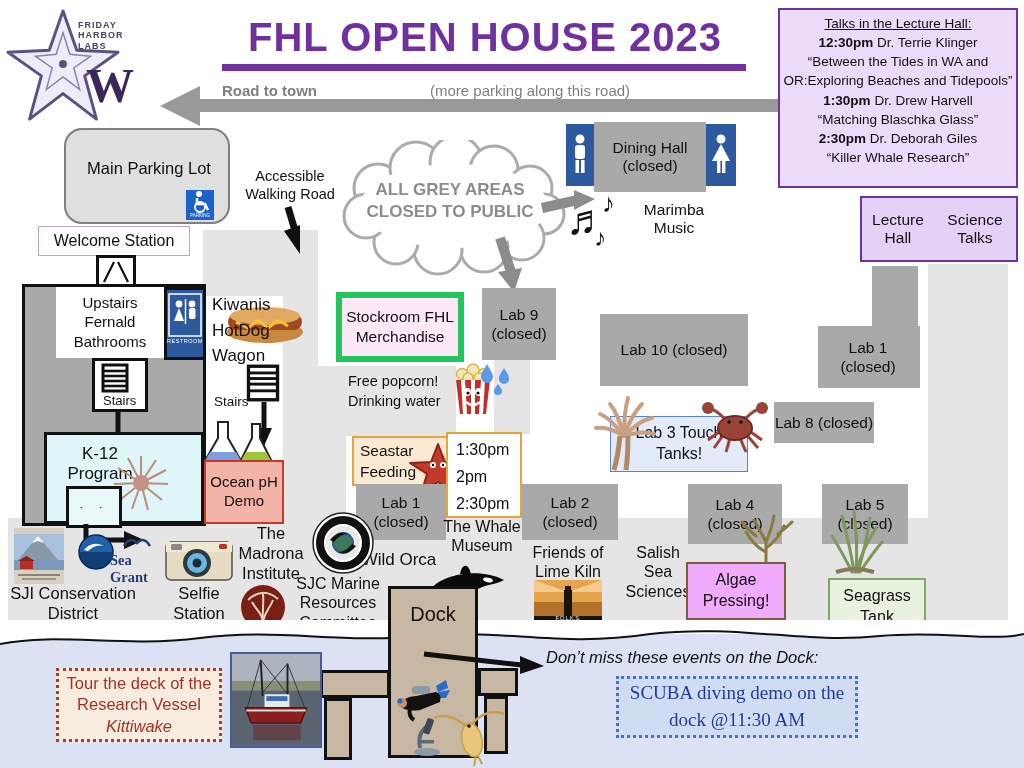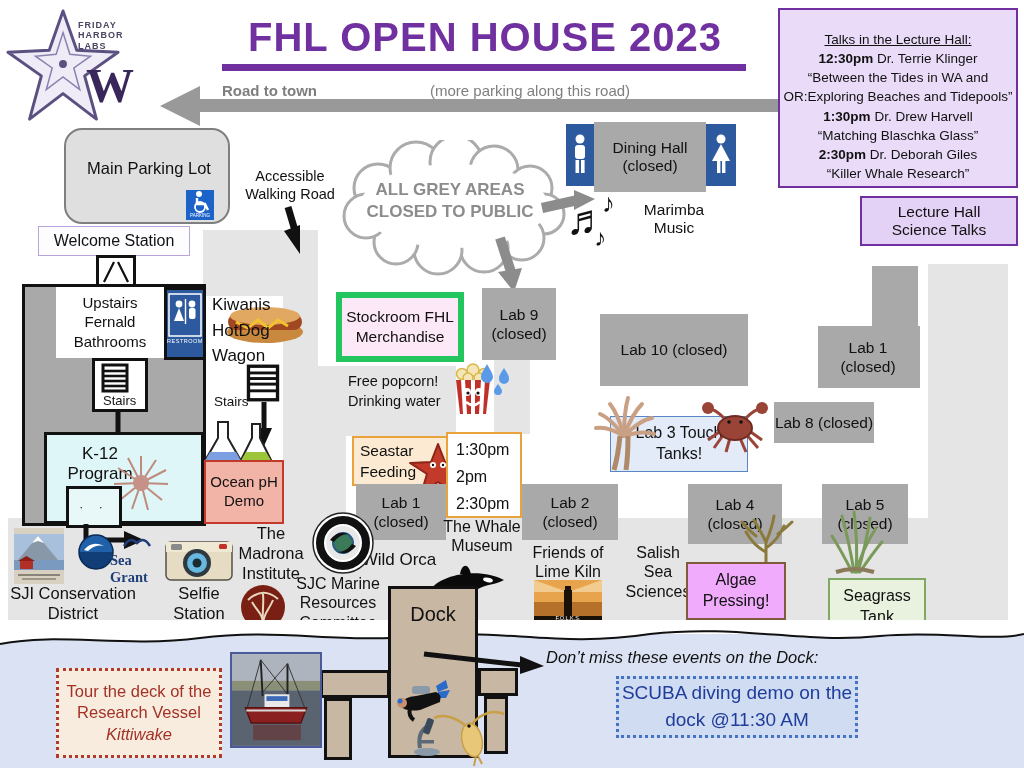--- a/index.html
+++ b/index.html
@@ -4,29 +4,29 @@
 <style>
   html,body{margin:0;padding:0;background:#fff;}
   #stage{position:relative;width:1024px;height:768px;overflow:hidden;background:#fff;
          font-family:"Liberation Sans",sans-serif;color:#111;}
   .b{position:absolute;box-sizing:border-box;}
   .ctr{display:flex;align-items:center;justify-content:center;text-align:center;}
   .grey{background:var(--building_grey,#A9A9A9);}
   .path{background:var(--path_grey,#E5E5E5);}
   .lab{font-size:15.5px;line-height:1.25;color:#111;}
   .title{font-weight:bold;color:var(--accent_purple,#7030A0);font-size:40px;letter-spacing:1px;}
-  .talks{background:#EADCF8;border:2px solid var(--accent_purple,#7030A0);font-size:13.5px;line-height:1.42;text-align:center;padding:20px 2px;}
+  .talks{background:#EADCF8;border:2px solid var(--accent_purple,#7030A0);font-size:13.5px;line-height:1.42;text-align:center;padding:4px 2px;}
   .talks-title{text-decoration:underline;}
   .tt{font-weight:bold;}
   .bluebox{background:#2D5A9E;}
   .roadtxt{color:#7F7F7F;font-size:15px;}
   .smalllab{font-size:16px;line-height:1.2;}
   .dotted-red{background:#F8ECDE;border:3px dotted #B03A2E;color:#A33226;}
   .dotted-green{background:#E9F0DA;border:3px dotted #7A9A3F;color:#5E7D30;}
-  .dotted-blue{background:#CFDCF1;border:3px dotted #4472C4;color:#203D9B;}
+  .dotted-blue{background:#CFDCF1;border:3px dotted #4472C4;color:#203D9B;font-family:Liberation Serif, serif;}
 </style>
 </head>
 <body>
 
 <div id="stage">
 
   <div class="b path" style="left:203px;top:230px;width:115px;height:66px"></div>
   <div class="b path" style="left:283px;top:296px;width:35px;height:230px"></div>
   <div class="b path" style="left:316px;top:366px;width:30px;height:152px"></div>
   <div class="b path" style="left:344px;top:366px;width:112px;height:70px"></div>
@@ -57,21 +57,21 @@
   <div class="b talks" style="left:778px;top:8px;width:240px;height:180px">
     <div class="talks-title">Talks in the Lecture Hall:</div>
     <div><span class="tt">12:30pm</span><span> Dr. Terrie Klinger</span></div>
     <div>“Between the Tides in WA and OR:Exploring Beaches and Tidepools”</div>
     <div><span class="tt">1:30pm</span><span> Dr. Drew Harvell</span></div>
     <div>“Matching Blaschka Glass”</div>
     <div><span class="tt">2:30pm</span><span> Dr. Deborah Giles</span></div>
     <div>“Killer Whale Research”</div>
   </div>
 
-  <div class="b ctr" style="left:860px;top:196px;width:158px;height:50px;background:#E4D2F6;border:2px solid var(--accent_purple,#7030A0);font-size:15.5px;flex-direction:column">
+  <div class="b ctr" style="left:860px;top:196px;width:158px;height:66px;background:#E4D2F6;border:2px solid var(--accent_purple,#7030A0);font-size:15.5px;flex-direction:row">
     <div>Lecture Hall</div>
     <div>Science Talks</div>
   </div>
 
   <svg class="b" style="left:338px;top:140px" width="232" height="136" viewBox="0 0 232 136">
     <g stroke="#ABABAB" stroke-width="3" fill="#fff">
       <circle cx="40" cy="48" r="24"></circle>
         <circle cx="78" cy="28" r="26"></circle>
         <circle cx="118" cy="22" r="26"></circle>
       <circle cx="156" cy="30" r="24"></circle>
@@ -441,21 +441,21 @@
     <path d="M40,18 C50,6 62,4 72,8" stroke="#C8A048" stroke-width="2.5" fill="none"></path>
     <path d="M44,50 L42,60 M46,50 L50,58" stroke="#C8A048" stroke-width="2" fill="none"></path>
     <circle cx="37" cy="20" r="1.8" fill="#111"></circle>
   </svg>
   <svg class="b" style="left:422px;top:646px" width="124" height="28">
     <line x1="2" y1="8" x2="100" y2="19" stroke="#111" stroke-width="5"></line>
     <polygon points="98,10 98,28 122,20" fill="#111"></polygon>
   </svg>
   <div class="b" style="left:546px;top:648px;width:310px;height:24px;font-style:italic;font-size:16.5px">Don’t miss these events on the Dock:</div>
 
-  <div class="b ctr dotted-red" style="left:56px;top:668px;width:166px;height:90px;font-size:16.5px;line-height:1.3;padding:2px">
+  <div class="b ctr dotted-red" style="left:56px;top:668px;width:166px;height:74px;font-size:16.5px;line-height:1.3;padding:2px">
     <span><span>Tour the deck of the Research Vessel </span><i>Kittiwake</i></span>
   </div>
   <svg class="b" style="left:230px;top:652px;width:92px;height:96px;border:2px solid #4A5A9A" viewBox="0 0 92 96">
     <rect x="0" y="0" width="92" height="40" fill="#AEB4BE"></rect>
     <rect x="0" y="28" width="92" height="10" fill="#8A9078"></rect>
     <rect x="0" y="38" width="92" height="58" fill="#5A6470"></rect>
     <line x1="30" y1="6" x2="32" y2="44" stroke="#222" stroke-width="2"></line>
     <line x1="58" y1="10" x2="58" y2="44" stroke="#222" stroke-width="2"></line>
     <line x1="30" y1="6" x2="58" y2="42" stroke="#333" stroke-width="1"></line>
     <line x1="58" y1="10" x2="32" y2="40" stroke="#333" stroke-width="1"></line>

